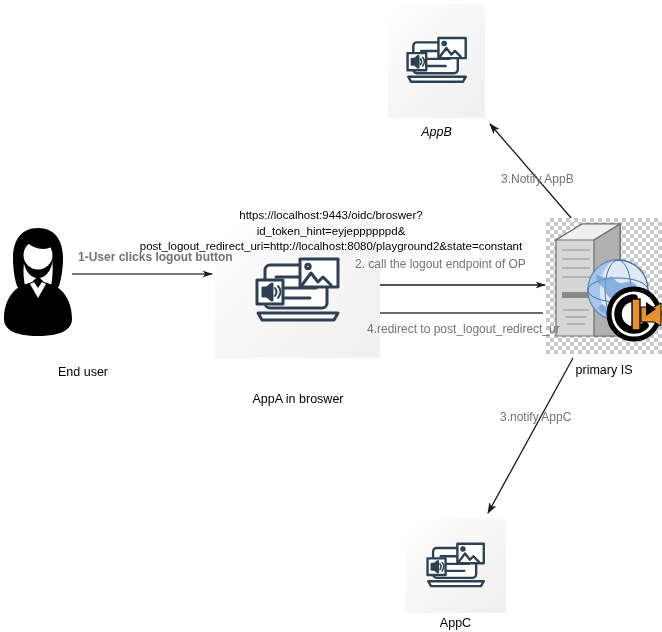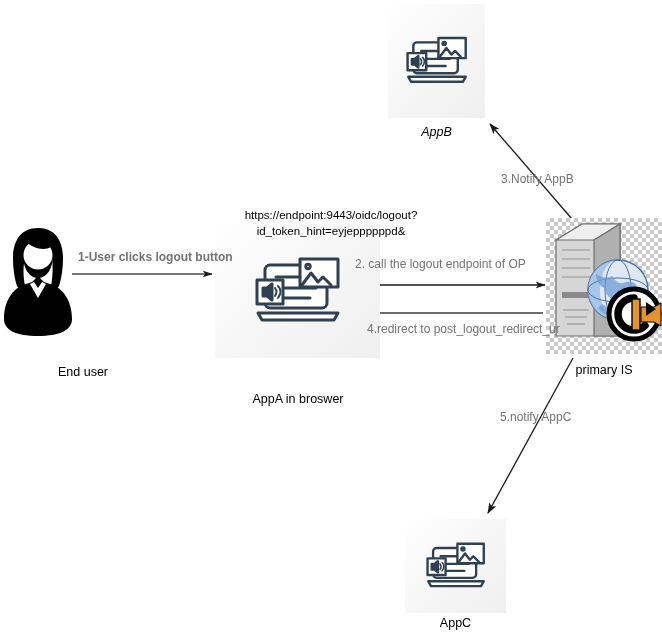--- a/index.html
+++ b/index.html
@@ -230,27 +230,28 @@
         <path d="M88 80 a16 16 0 1 0 0 32 a16 16 0 0 0 11 -4.5" fill="none" stroke="#000000" stroke-width="7.5" stroke-linecap="round"></path>
         <path d="M95 89 h13 l7 -4 v23 l-7 -4 h-13 z" fill="#e8922b" stroke="#000000" stroke-width="1"></path>
         <rect x="86" y="81" width="8" height="31" fill="#e8922b" stroke="#000000" stroke-width="1.4"></rect>
         <path d="M100 84 l10 7 l-10 7 z" fill="#000000"></path>
       </g>
     </svg>
   </div>
   <div class="node-label" style="left:548px; top:363px; width:112px;">primary IS</div>
 
   <div class="url-label" style="left:1px; top:208px; width:660px;">
-    <div>https://endpoint:9443/oidc/logout?</div>
+    <div>https://localhost:9443/oidc/broswer?</div>
     <div>id_token_hint=eyjeppppppd&amp;</div>
+    <div>post_logout_redirect_uri=http://localhost:8080/playground2&amp;state=constant</div>
   </div>
 
   <div class="edge-label" style="left:78px; top:250px;font-weight:bold;">1-User clicks logout button</div>
 
   <div class="edge-label" style="left:355px; top:257px;text-align:right;">2. call the logout endpoint of OP</div>
 
   <div class="edge-label" style="left:501px; top:172px;">3.Notify AppB</div>
 
-  <div class="edge-label" style="left:500px; top:410px;">5.notify AppC</div>
+  <div class="edge-label" style="left:500px; top:410px;">3.notify AppC</div>
 
   <div class="edge-label" style="left:367px; top:322px; width:193px; overflow:hidden;">4.redirect to post_logout_redirect_ur</div>
 
 </div>
 
 </body></html>

